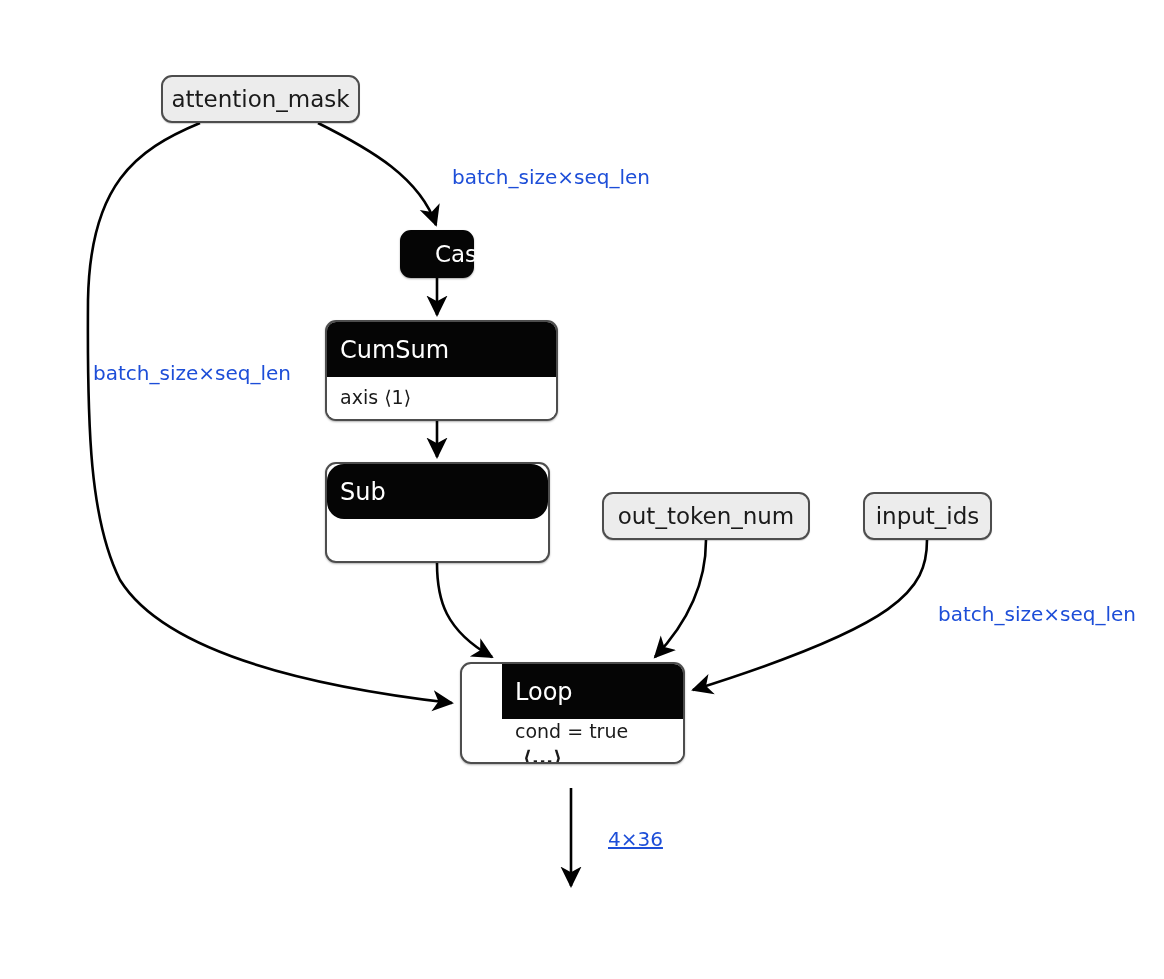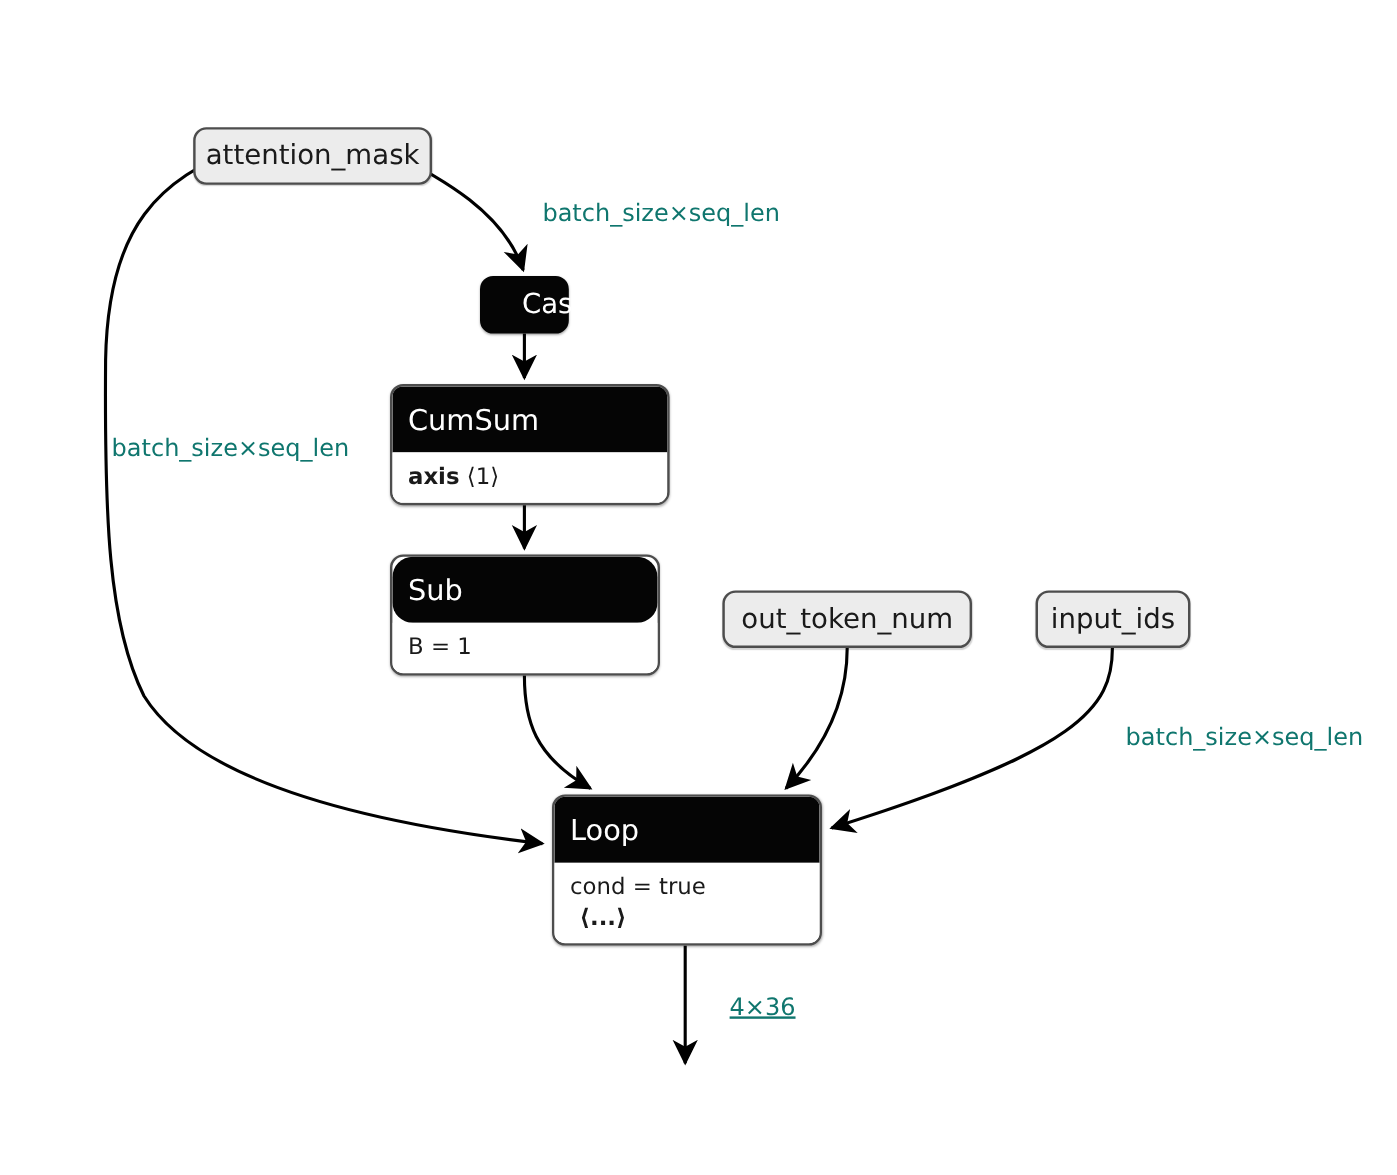--- a/index.html
+++ b/index.html
@@ -97,45 +97,45 @@
     flex-direction: column;
     justify-content: center;
   }
   .op-node .attr {
     font-size: 19px;
     color: #1a1a1a;
     line-height: 1.35;
     white-space: nowrap;
   }
   .op-node .attr .k {
-    font-weight: bold;
+    font-weight: normal;
   }
   .op-node .attr.indent {
     padding-left: 8px;
     font-weight: bold;
   }
 
   
-  #node-attention_mask { left: 161px; top: 75px;  width: 199px; height: 48px; margin-top: 31px; }
+  #node-attention_mask { left: 161px; top: 75px;  width: 199px; height: 48px; }
   #node-cast           { left: 400px; top: 230px; width: 74px;  height: 48px; }
   #node-cumsum         { left: 325px; top: 320px; width: 233px; height: 101px; }
   #node-cumsum .title  { height: 55px; }
   #node-sub            { left: 325px; top: 462px; width: 225px; height: 101px; }
   #node-sub .title     { height: 55px; border-radius: 17px; }
   #node-out_token_num  { left: 602px; top: 492px; width: 208px; height: 48px; }
   #node-input_ids      { left: 863px; top: 492px; width: 129px; height: 48px; }
-  #node-loop           { left: 460px; top: 662px; width: 225px; height: 126px; }
+  #node-loop           { left: 460px; top: 662px; width: 225px; height: 102px; padding-left: 40px; }
   #node-loop .title    { height: 55px; }
   #node-lp_v0_2866     { left: 495px; top: 891px; width: 153px; height: 48px; }
 
   
   .edge-label {
     position: absolute;
     font-size: 20px;
-    color: #0f766e;
+    color: #1d4ed8;
     white-space: nowrap;
     line-height: 1;
   }
   #lbl-mask-cast   { left: 452px; top: 167px; }
   #lbl-mask-loop   { left: 93px;  top: 363px; }
   #lbl-ids-loop    { left: 938px; top: 604px; }
   #lbl-loop-out    { left: 608px; top: 829px; text-decoration: underline; }
 </style>
 </head>
 <body>
@@ -189,23 +189,20 @@
     <div class="body">
       <div class="attr">
         <span class="k">axis</span>
         <span class="v">⟨1⟩</span>
       </div>
     </div>
   </div>
 
   <div class="node op-node" id="node-sub">
     <div class="title">Sub</div>
-    <div class="body">
-      <div class="attr">B = 1</div>
-    </div>
   </div>
 
   <div class="node io-node" id="node-out_token_num">
     <span class="label">out_token_num</span>
   </div>
 
   <div class="node io-node" id="node-input_ids">
     <span class="label">input_ids</span>
   </div>
 

